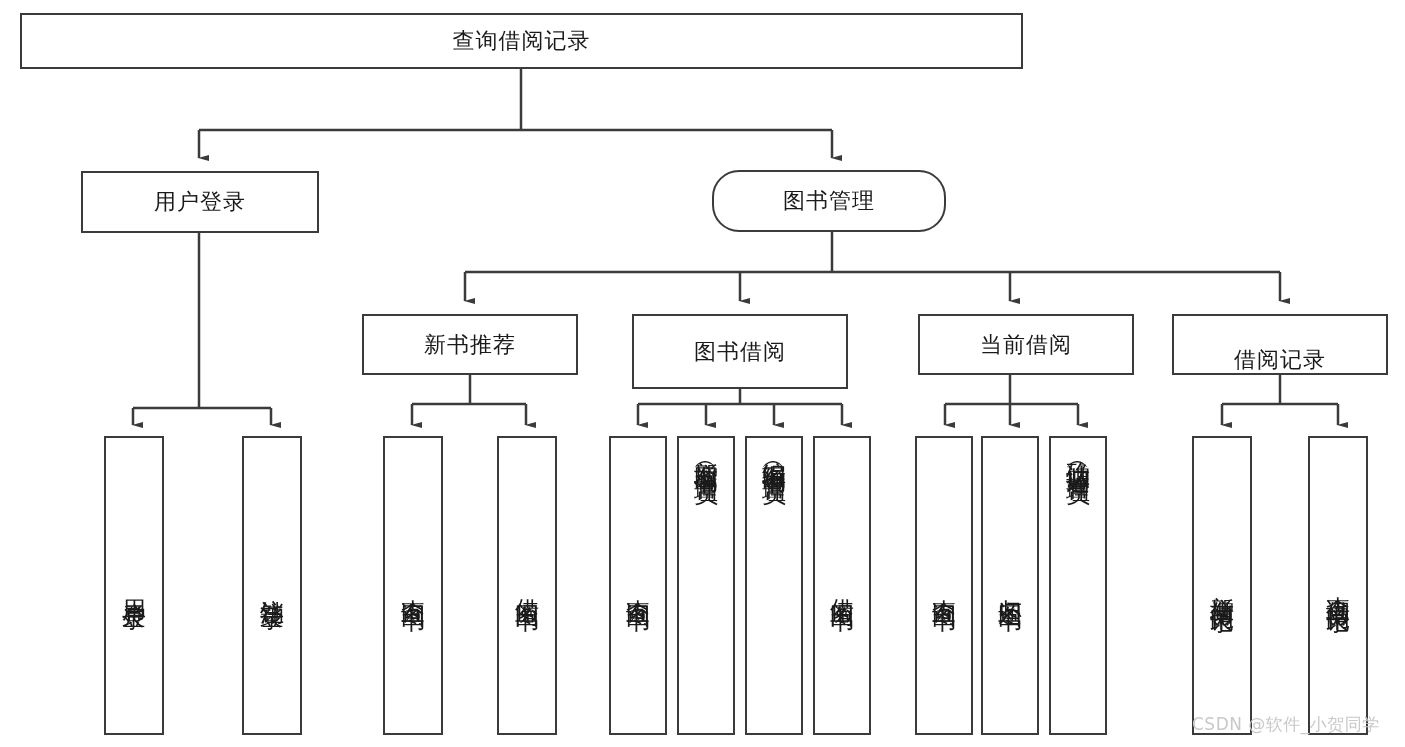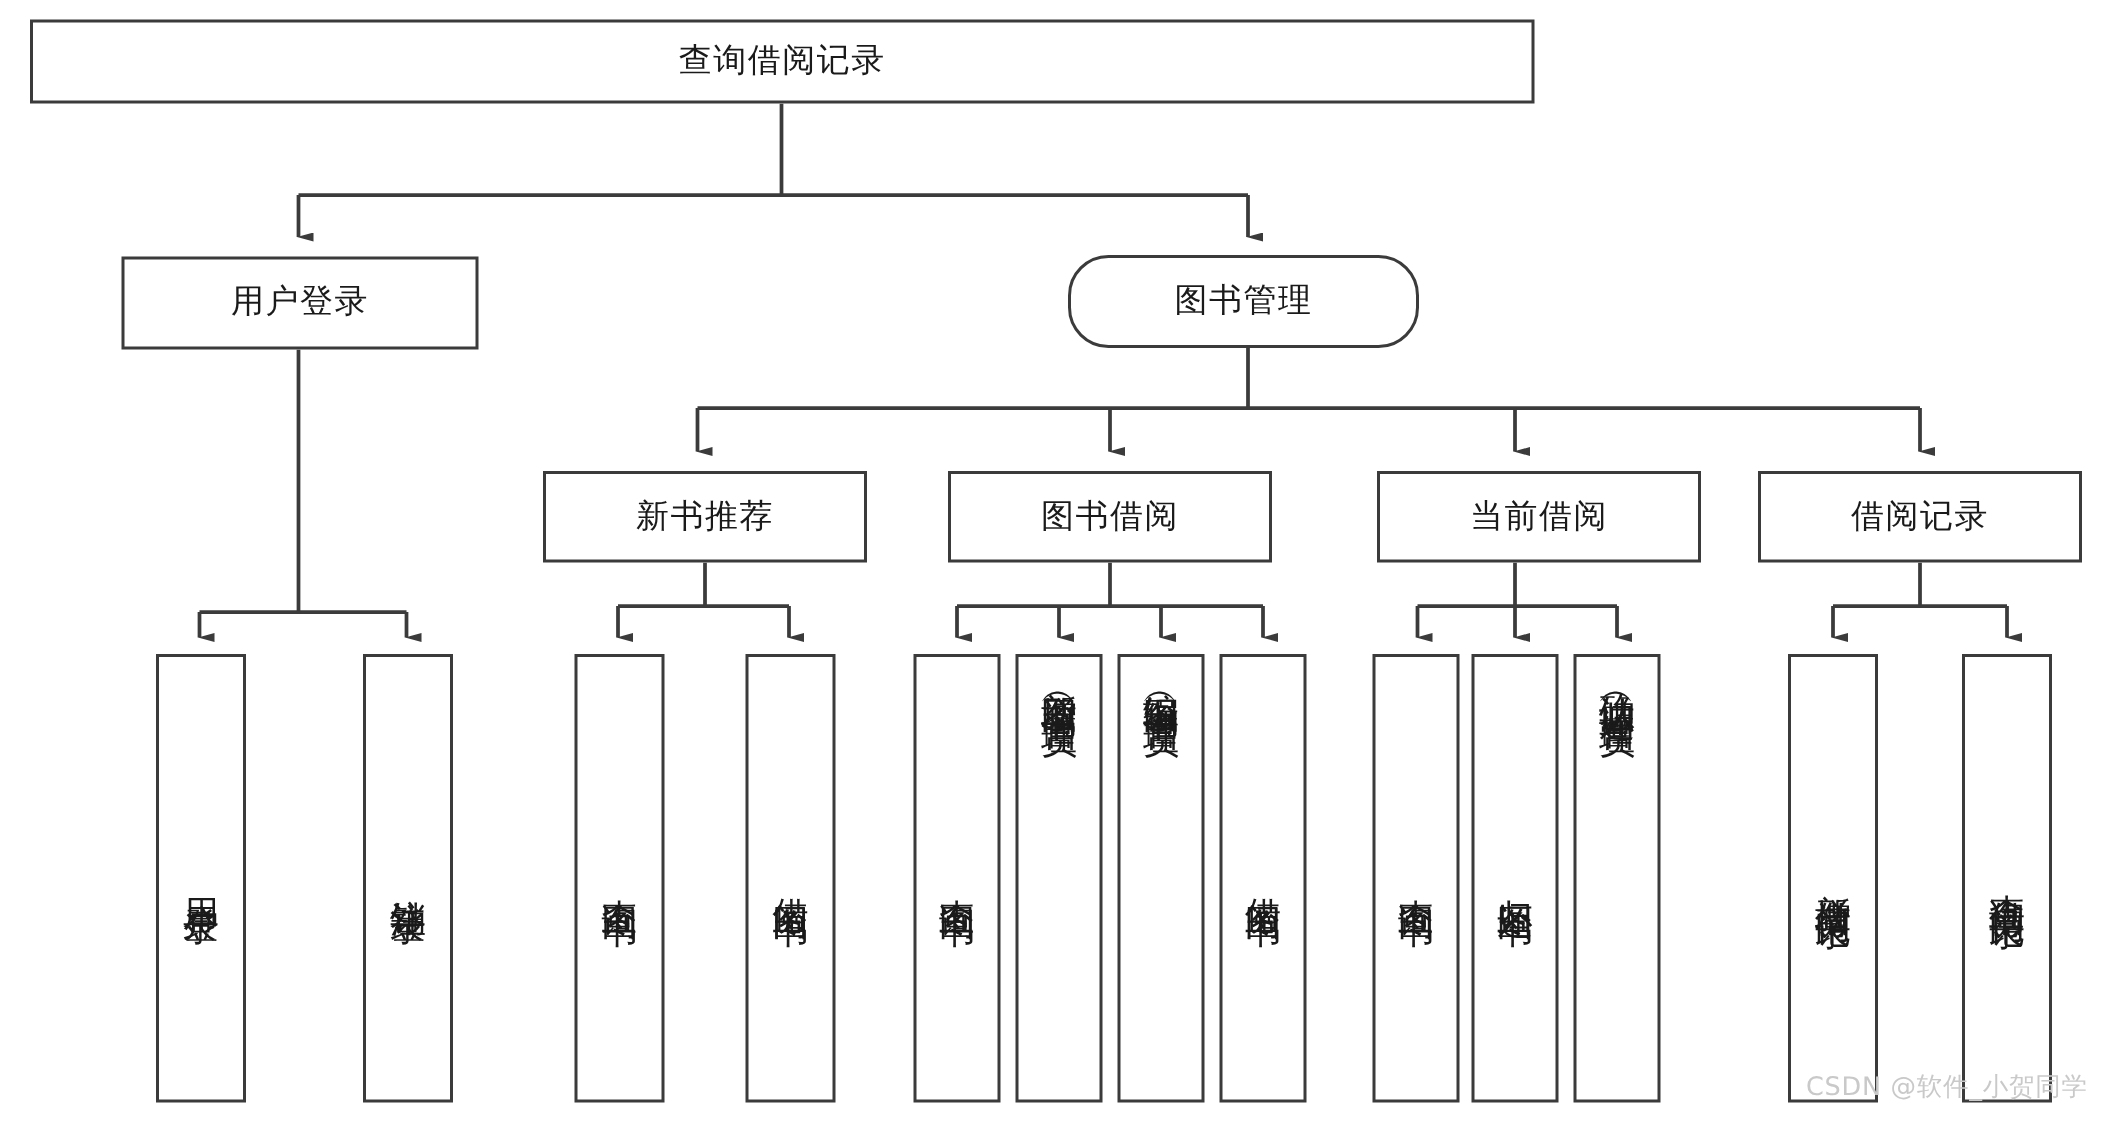--- a/index.html
+++ b/index.html
@@ -133,27 +133,27 @@
   <div class="node-box node-h" style="left:81px; top:171px; width:238px; height:62px;">
     <span class="node-label">用户登录</span>
   </div>
   <div class="node-box node-h" style="left:712px; top:170px; width:234px; height:62px;border-radius:27px;">
     <span class="node-label">图书管理</span>
   </div>
 
   <div class="node-box node-h" style="left:362px; top:314px; width:216px; height:61px;justify-content:center;">
     <span class="node-label">新书推荐</span>
   </div>
-  <div class="node-box node-h" style="left:632px; top:314px; width:216px; height:61px;">
+  <div class="node-box node-h" style="left:632px; top:314px; width:216px; height:75px;">
     <span class="node-label">图书借阅</span>
   </div>
   <div class="node-box node-h" style="left:918px; top:314px; width:216px; height:61px;">
     <span class="node-label">当前借阅</span>
   </div>
-  <div class="node-box node-h" style="left:1172px; top:314px; width:216px; height:61px;">
+  <div class="node-box node-h" style="left:1172px; top:314px; width:216px; height:61px;align-items:flex-end;">
     <span class="node-label">借阅记录</span>
   </div>
 
   <div class="node-box node-v vcenter" style="left:104px; top:436px; width:60px; height:299px;">
     <span class="node-label">用户登录</span>
   </div>
   <div class="node-box node-v vcenter" style="left:242px; top:436px; width:60px; height:299px;">
     <span class="node-label">注销登录</span>
   </div>
 
@@ -187,15 +187,15 @@
     <span class="node-label">确认归还（管理员）</span>
   </div>
 
   <div class="node-box node-v vcenter" style="left:1192px; top:436px; width:60px; height:299px;">
     <span class="node-label">新增借阅记录</span>
   </div>
   <div class="node-box node-v vcenter" style="left:1308px; top:436px; width:60px; height:299px;">
     <span class="node-label">查询借阅记录</span>
   </div>
 
-  <div class="watermark" style="left:1192px; top:713px;padding-left:12px;">CSDN @软件_小贺同学</div>
+  <div class="watermark" style="left:1192px; top:713px;">CSDN @软件_小贺同学</div>
 
 </div>
 
 </body></html>

